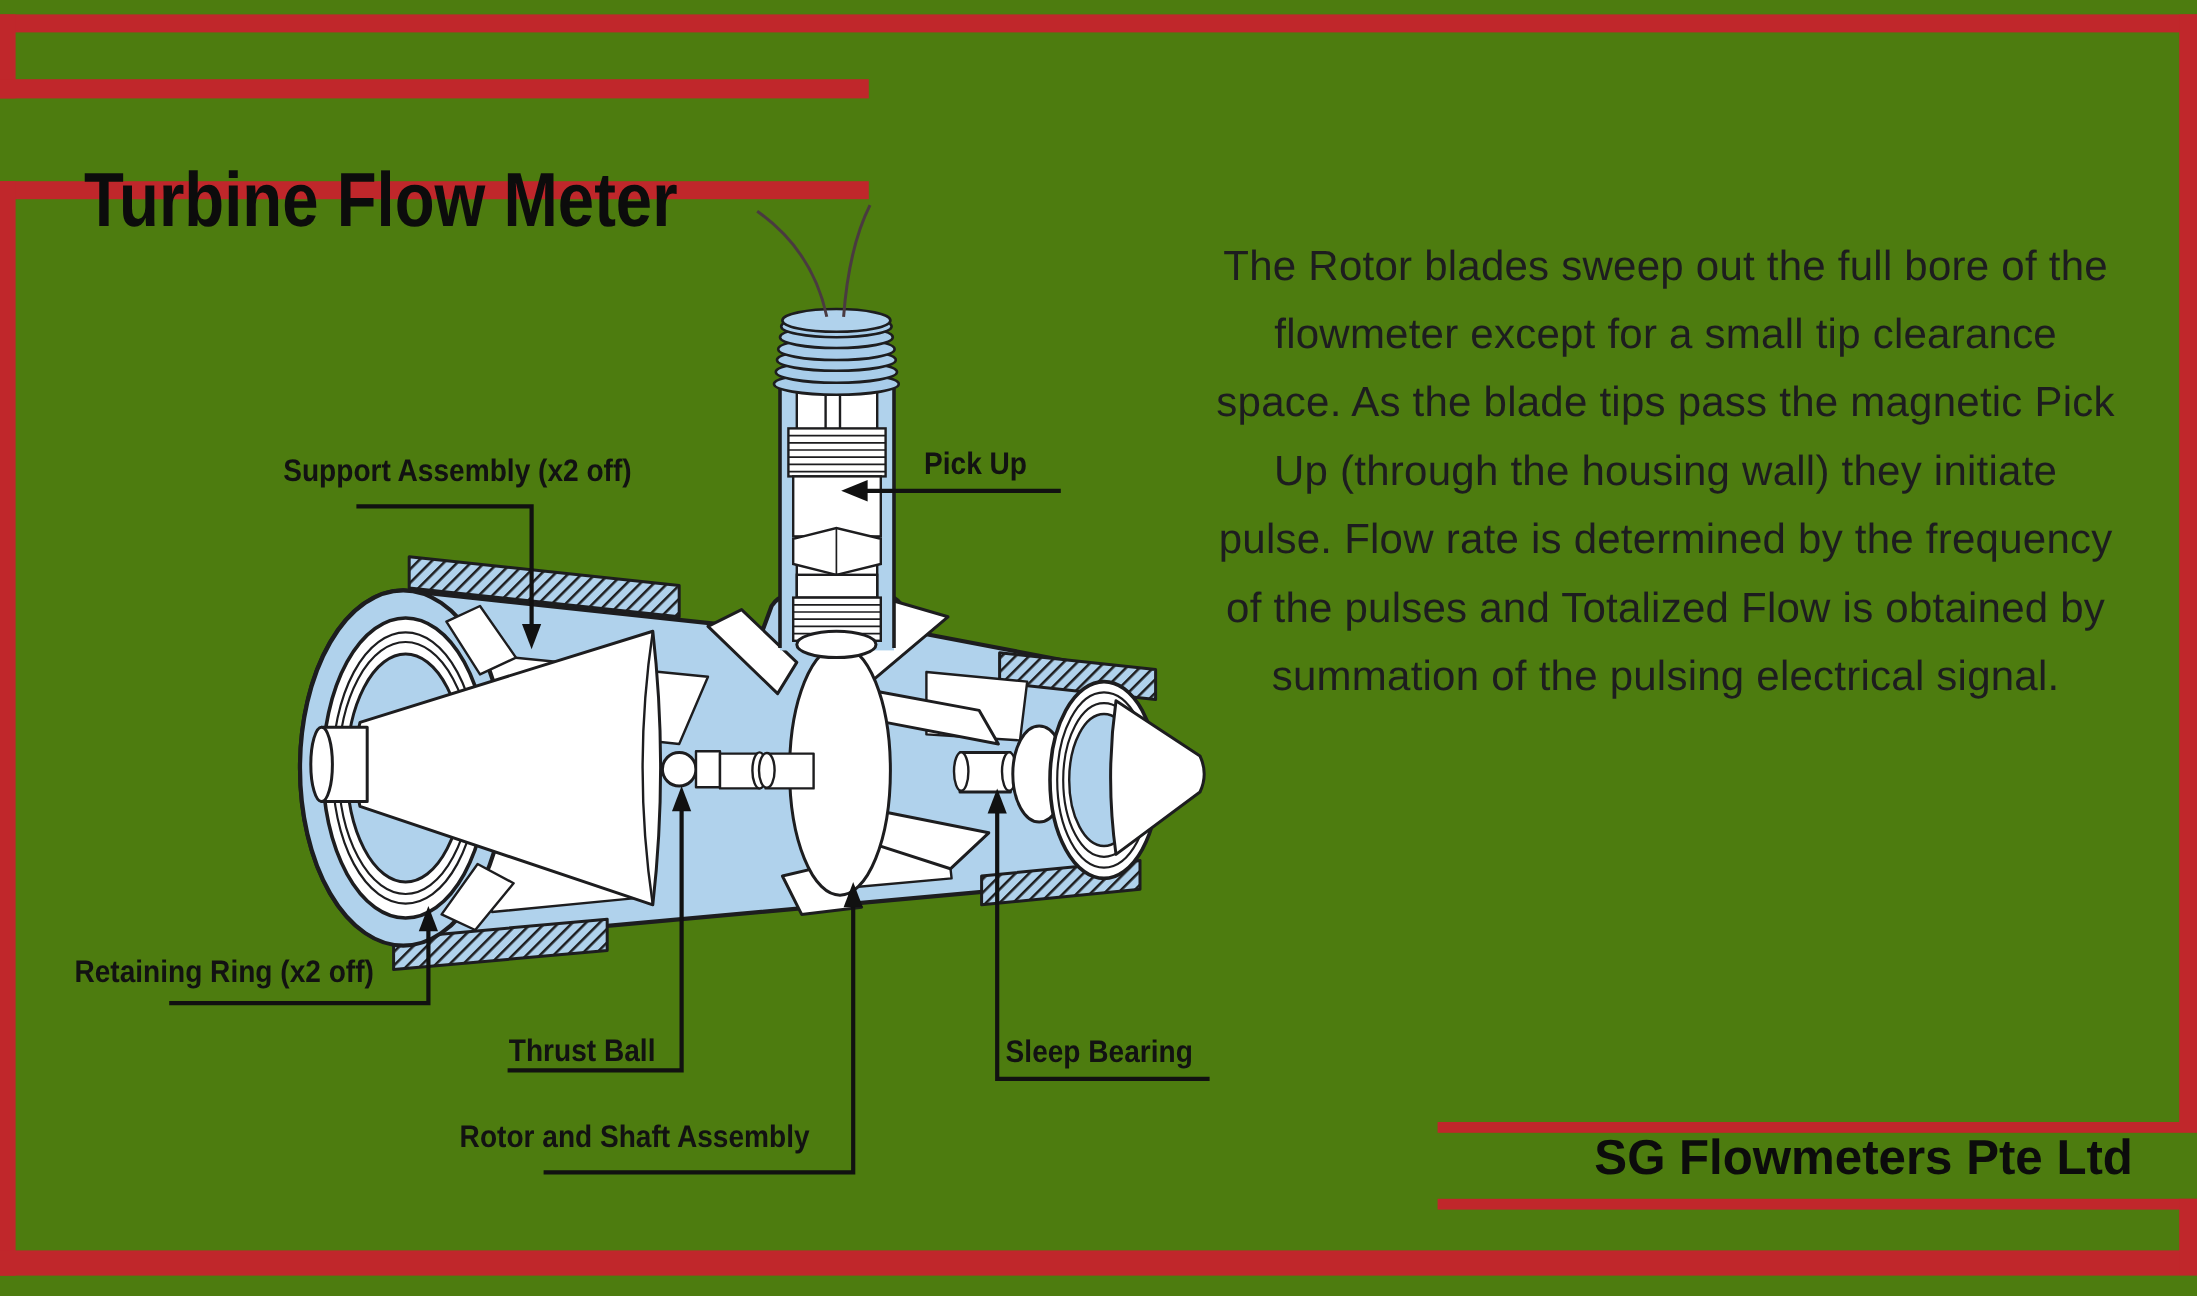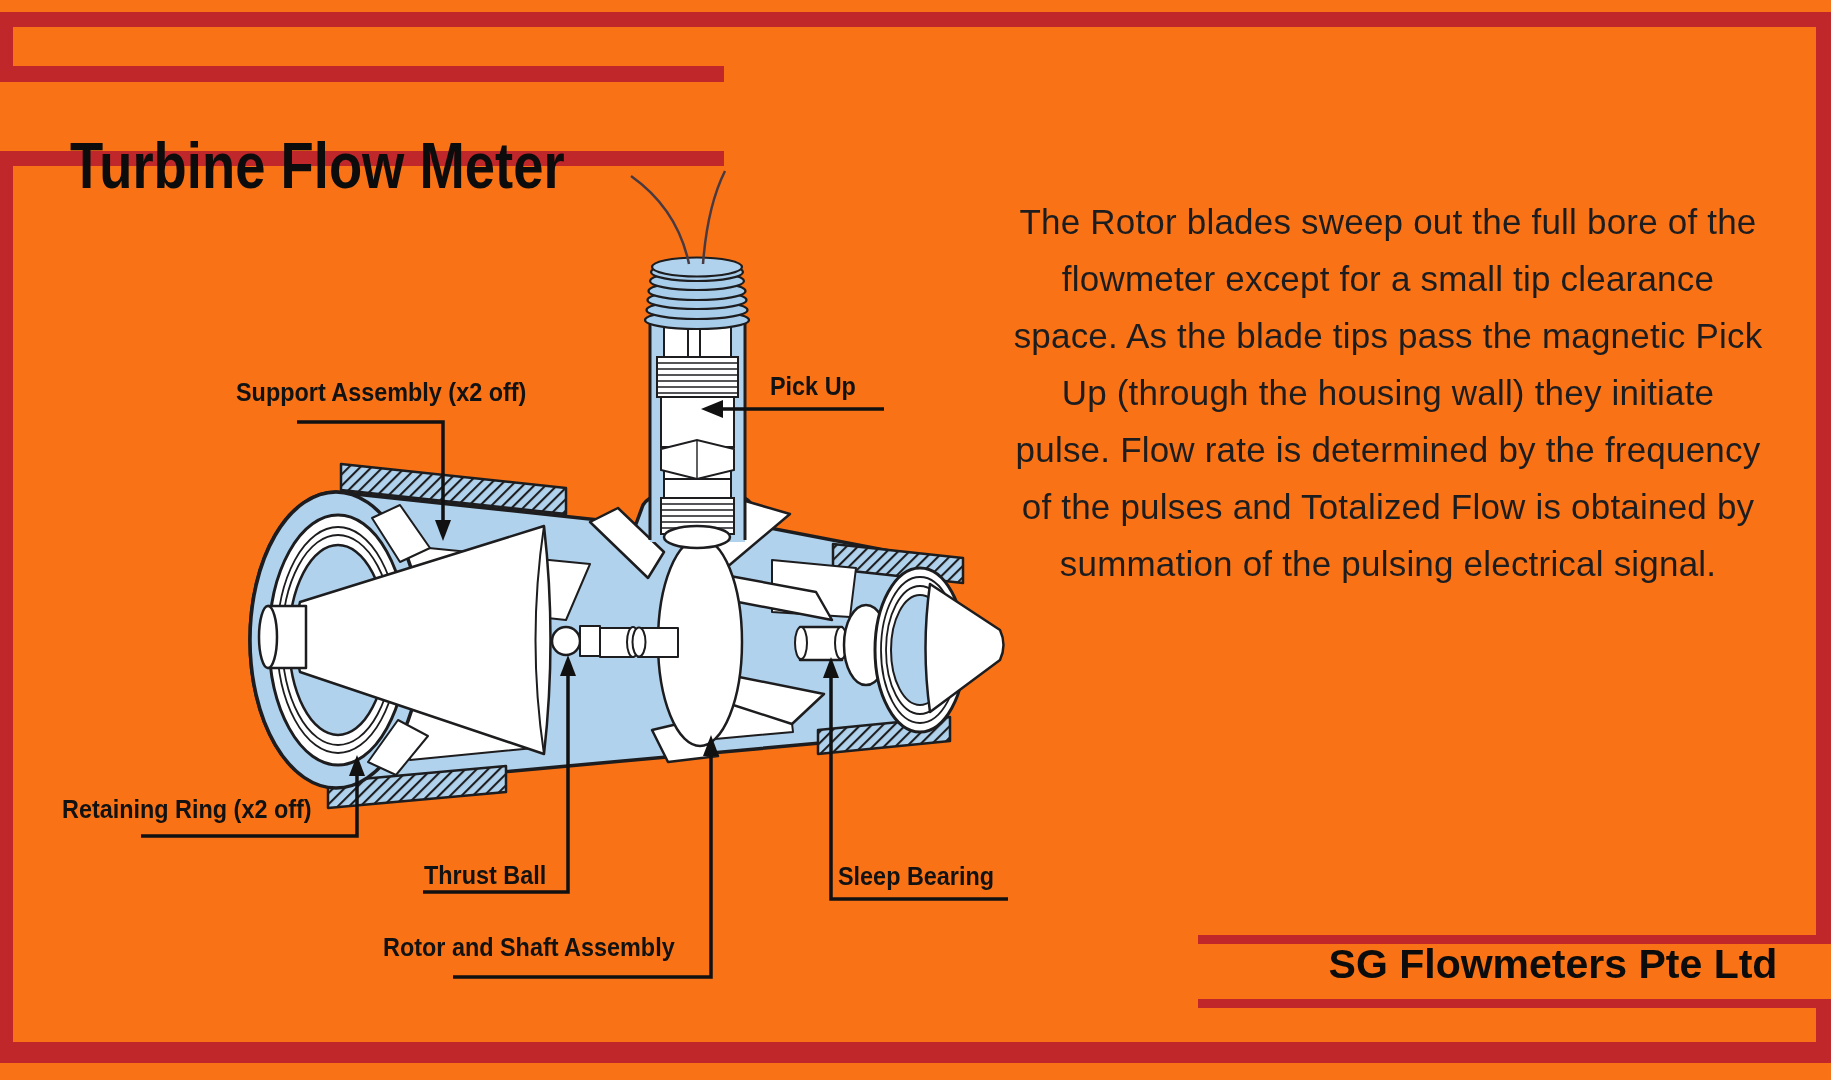--- a/index.html
+++ b/index.html
@@ -1,17 +1,17 @@
 <!DOCTYPE html>
 <html><head>
 <meta charset="utf-8">
 <style>
   html,body{margin:0;padding:0;background:#ffffff;}
   .page{
-    position:relative;width:1831px;height:1080px;background:#f97316;
+    position:relative;width:1831px;height:1080px;background:#4d7c0f;
     overflow:hidden;font-family:"Liberation Sans",sans-serif;color:#141414;
   }
   .red{position:absolute;background:#c0272b;}
   .title{
     position:absolute;left:70px;top:91px;font-size:64px;font-weight:700;
     line-height:1;letter-spacing:0px;color:#0c0c0c;white-space:nowrap;
     transform:scaleX(.85);transform-origin:0 50%;
   }
   .company{
     position:absolute;left:1253px;top:942px;width:600px;text-align:center;

